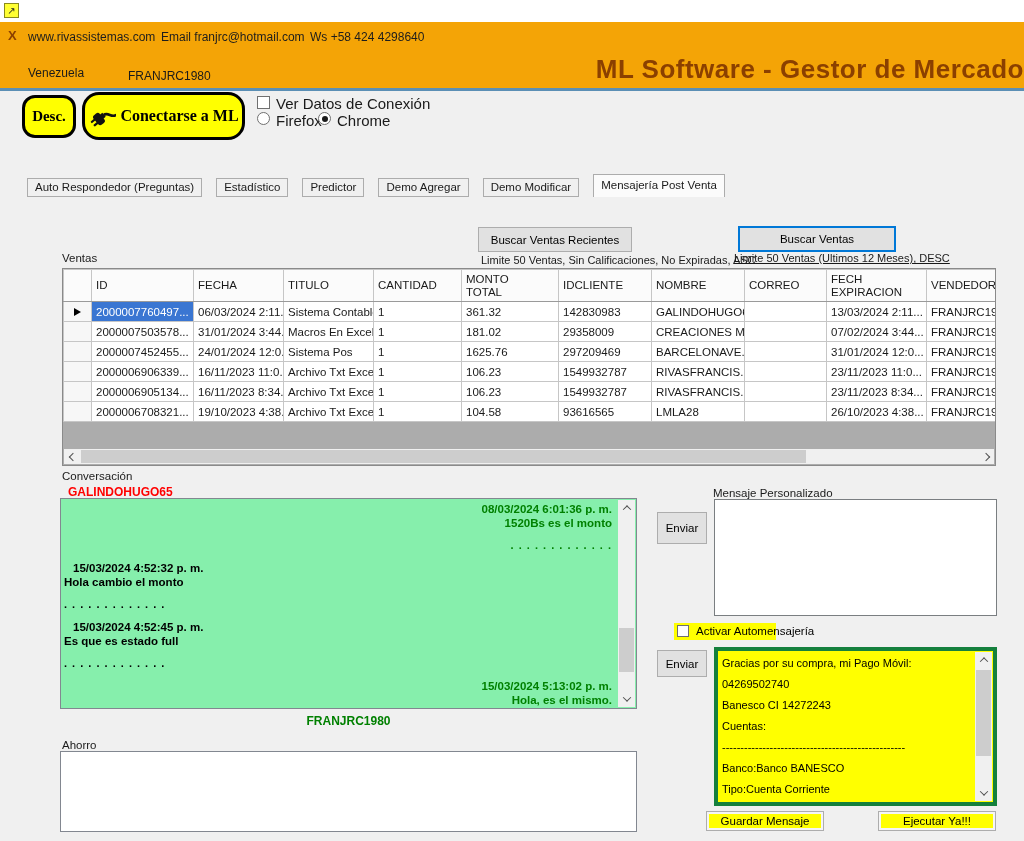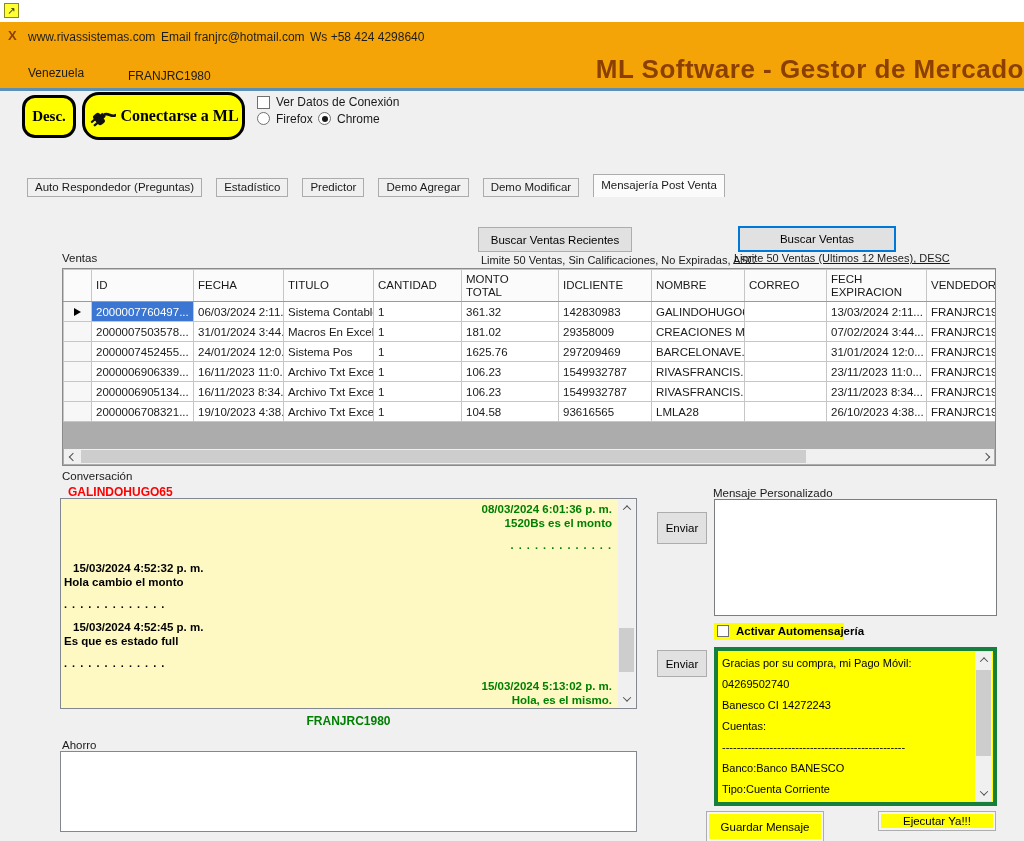--- a/index.html
+++ b/index.html
@@ -40,21 +40,21 @@
   .btn-connect{left:82px;top:92px;width:163px;height:48px;font-size:16px;border-radius:17px;gap:4px;}
   .chk-box{
     position:absolute;width:13px;height:13px;background:#fff;border:1px solid #707070;display:inline-block;
   }
   .radio{
     position:absolute;width:13px;height:13px;background:#fff;border:1px solid #707070;border-radius:50%;
   }
   .radio.on::after{
     content:"";position:absolute;left:2.5px;top:2.5px;width:6px;height:6px;border-radius:50%;background:#1a1a1a;
   }
-  .opt-label{position:absolute;font-size:12px;white-space:nowrap;}
+  .opt-label{position:absolute;font-size:15px;white-space:nowrap;}
   
   .tab-strip{position:absolute;left:27px;top:176px;display:flex;align-items:flex-end;height:21px;gap:15px;}
   .tab{
     background:#F0F0F0;border:1px solid #ACACAC;border-bottom:1px solid #ACACAC;
     font-size:11.5px;padding:2px 7px 3px;height:19px;white-space:nowrap;cursor:pointer;margin-right:-1px;
   }
   .tab.active{
     background:#FBFBFB;height:23px;padding-top:4px;border-bottom:none;position:relative;z-index:2;
   }
   
@@ -102,48 +102,48 @@
   .vscroll .arrow.u{top:0;} .vscroll .arrow.d{bottom:0;}
   .vscroll .thumb{position:absolute;left:1px;right:1px;background:#CDCDCD;}
   .chev{width:6px;height:6px;border-left:1.6px solid #505050;border-top:1.6px solid #505050;display:inline-block;}
   .chev.up{transform:rotate(45deg) translate(1px,1px);}
   .chev.down{transform:rotate(225deg) translate(1px,1px);}
   .chev.left{transform:rotate(-45deg);}
   .chev.right{transform:rotate(135deg);}
   
   .buyer-name{position:absolute;left:68px;top:485px;font-size:12px;font-weight:bold;color:var(--red);}
   .chat-box{
-    position:absolute;left:60px;top:498px;width:577px;height:211px;background:#fef9c3;border:1px solid #828790;
+    position:absolute;left:60px;top:498px;width:577px;height:211px;background:#86efac;border:1px solid #828790;
   }
   .chat-messages{position:absolute;left:1px;top:1px;right:18px;bottom:1px;padding:2px 4px 0 2px;overflow:hidden;}
   .msg{font-weight:bold;font-size:11.5px;line-height:14px;}
   .msg.right{text-align:right;color:var(--green);padding-right:2px;}
   .msg.left{color:#000;}
   .msg.left .time{padding-left:9px;}
   .msg .dots{margin:8px 0 9px;letter-spacing:1px;font-size:11px;}
   .seller-name{position:absolute;left:60px;top:714px;width:577px;text-align:center;font-size:12px;font-weight:bold;color:var(--green);}
   .estado-box{position:absolute;left:60px;top:751px;width:577px;height:81px;background:#fff;border:1px solid #828790;}
   
   .btn-enviar{font-size:11.5px;}
   .enviar1{left:657px;top:512px;width:50px;height:32px;}
   .enviar2{left:657px;top:650px;width:50px;height:27px;}
   .custom-textarea{position:absolute;left:714px;top:499px;width:283px;height:117px;background:#fff;border:1px solid #7a7e81;}
-  .auto-chk-row{position:absolute;left:714px;top:623px;width:130px;height:17px;background:var(--yellow);font-weight:bold;}
+  .auto-chk-row{position:absolute;left:674px;top:623px;width:102px;height:17px;background:var(--yellow);}
   .auto-chk{position:absolute;left:3px;top:2px;width:12px;height:12px;background:#fff;border:1px solid #707070;}
   .auto-chk-label{position:absolute;left:22px;top:2px;font-size:11.5px;color:#000;white-space:nowrap;}
   .auto-textarea{
     position:absolute;left:714px;top:647px;width:283px;height:159px;background:var(--yellow);
     border:4px solid #15803d;font-size:11px;line-height:21px;color:#000;
   }
   .auto-text-inner{position:absolute;left:1px;top:1px;right:18px;bottom:1px;padding:1px 2px 0 3px;white-space:pre-wrap;overflow:hidden;}
   .btn-flat-yellow{
     position:absolute;background:var(--yellow);border:1px solid #ADADAD;box-shadow:inset 0 0 0 2px #F5F5F5;
     font-size:11.5px;display:flex;align-items:center;justify-content:center;cursor:pointer;color:#000;
   }
-  .btn-save{left:706px;top:811px;width:118px;height:31px;text-align:right;}
+  .btn-save{left:706px;top:811px;width:118px;height:20px;text-align:right;}
   .btn-exec{left:878px;top:811px;width:118px;height:20px;}
 </style>
 </head>
 <body>
 
 <div class="top-strip">
   <div class="restore-icon">↗</div>
 </div>
 
 <div class="orange-bar">

